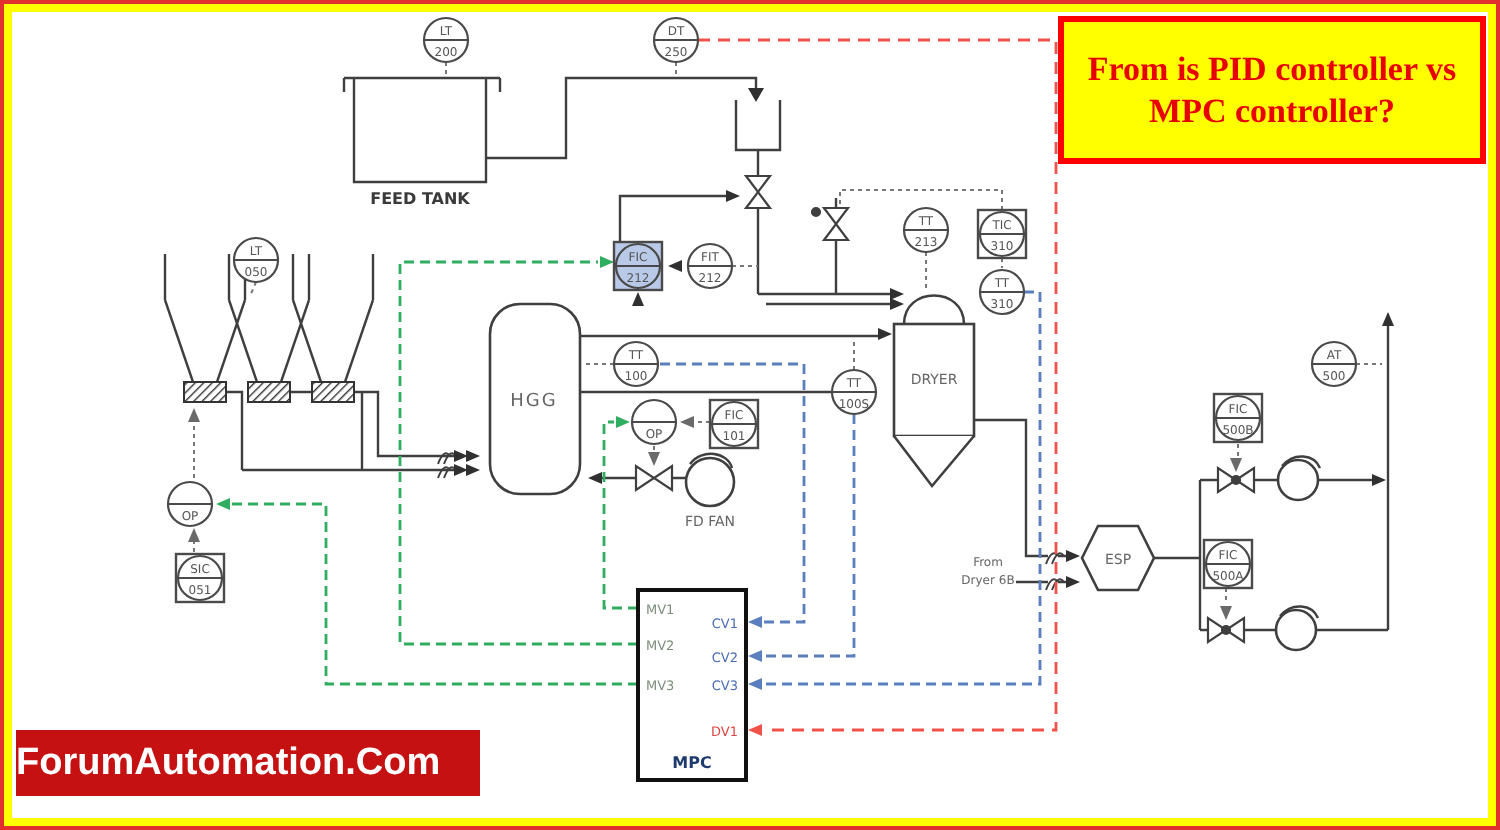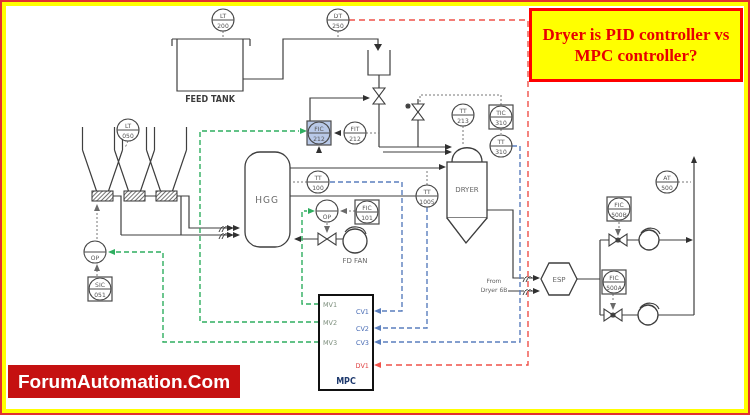--- a/index.html
+++ b/index.html
@@ -7,21 +7,21 @@
           font-family:"DejaVu Sans",sans-serif;}
   .frame-outer{position:absolute;inset:0;border:2px solid #e23030;pointer-events:none;z-index:40;}
   .frame-inner{position:absolute;inset:2px;border:4px solid #ffff00;pointer-events:none;z-index:41;}
   .diagram-svg{position:absolute;left:0;top:0;z-index:10;}
   .title-box{position:absolute;left:529px;top:8px;width:214px;height:74px;z-index:50;
              background:#ffff00;border:3px solid #ff0000;box-sizing:border-box;
              display:flex;align-items:center;justify-content:center;text-align:center;
              font-family:"Liberation Serif","DejaVu Serif",serif;font-weight:bold;
              font-size:17px;line-height:1.25;color:#e80000;padding:2px 8px;}
   .watermark{position:absolute;left:8px;top:365px;width:232px;height:33px;z-index:50;
-             background:#c51111;color:#ffffff;display:flex;align-items:center;justify-content:center;
+             background:#c51111;color:#ffffff;display:flex;align-items:center;justify-content:flex-start;
              font-family:"Liberation Sans","DejaVu Sans",sans-serif;font-weight:bold;font-size:19px;}
   
   text{font-family:"DejaVu Sans",sans-serif;}
   .itxt{font-size:6px;fill:#555;text-anchor:middle;}
   .lbl{font-size:8px;fill:#3a3a3a;font-weight:bold;text-anchor:middle;}
   .lbl-lite{font-size:7px;fill:#666;text-anchor:middle;}
   .lbl-hgg{font-size:9px;fill:#666;text-anchor:middle;letter-spacing:1px;}
   .lbl-sm{font-size:6px;fill:#666;text-anchor:middle;}
   .mv-lbl{font-size:6.5px;fill:#7d8f7d;}
   .cv-lbl{font-size:6.5px;fill:#4a6db5;text-anchor:end;}
@@ -314,21 +314,21 @@
           <rect x="602" y="270" width="24" height="24" fill="#ffffff" stroke="#4a4a4a" stroke-width="1.2"></rect>
           <circle cx="614" cy="282" r="11" fill="#ffffff" stroke="#4a4a4a" stroke-width="1.1"></circle>
           <line x1="603" x2="625" y1="282" y2="282" stroke="#4a4a4a" stroke-width="1"></line>
           <text x="614" y="279.5" class="itxt">FIC</text>
           <text x="614" y="290" class="itxt">500A</text>
         </g>
       </g>
   </svg>
 
   <div class="title-box">
-    <span>Dryer is PID controller vs MPC controller?</span>
+    <span>From is PID controller vs MPC controller?</span>
   </div>
 
   <div class="watermark">
     <span>ForumAutomation.Com</span>
   </div>
 
   <div class="frame-outer"></div>
   <div class="frame-inner"></div>
 </div>
 

